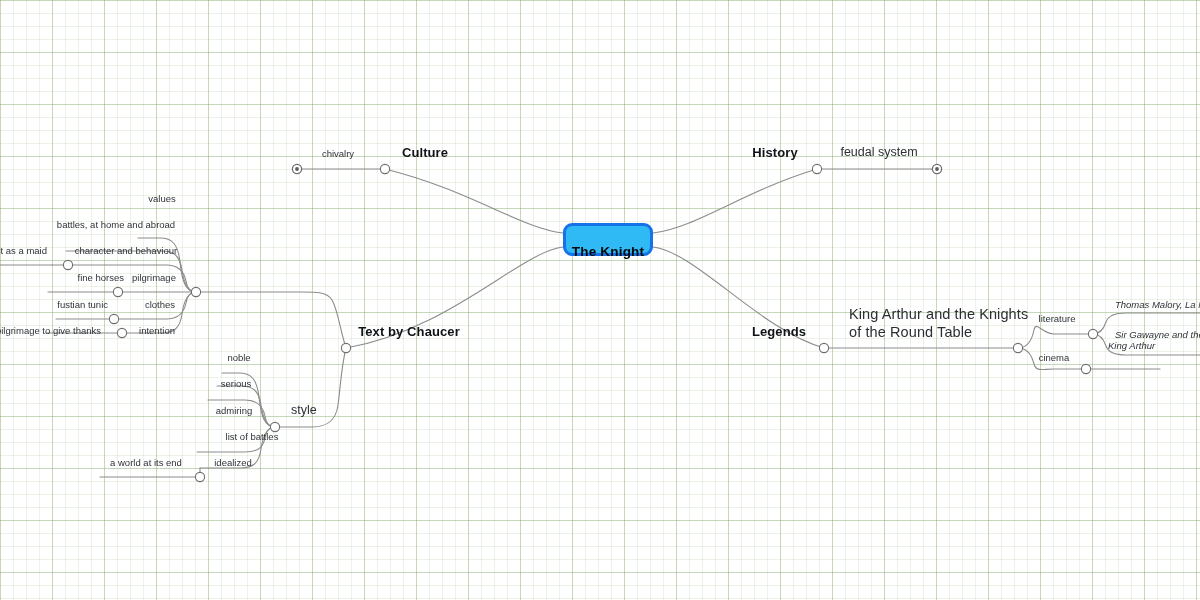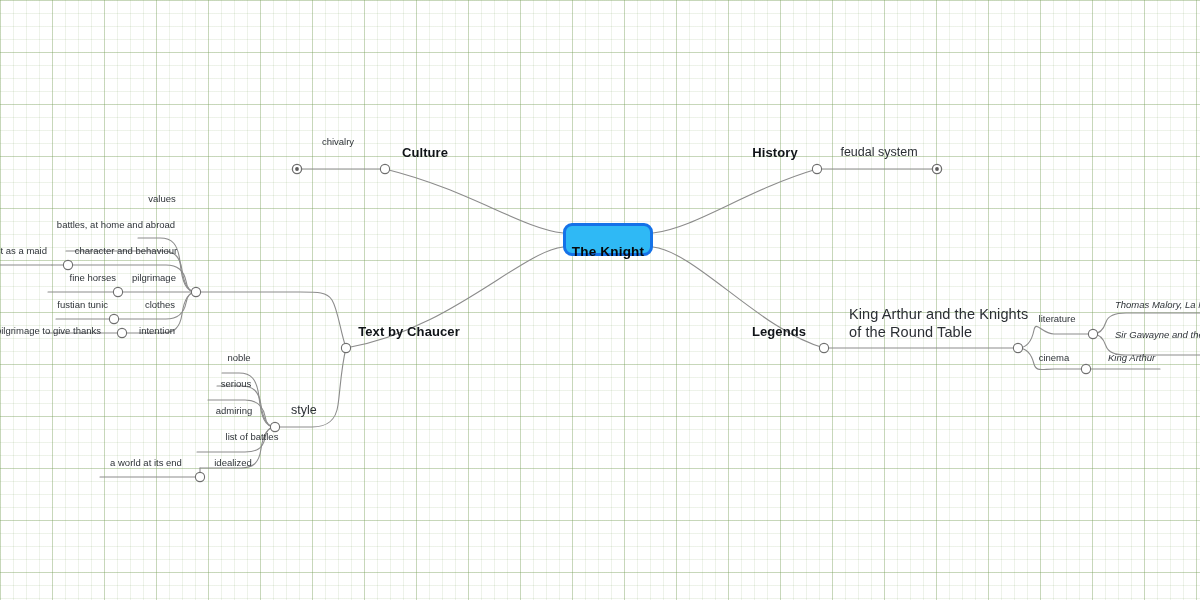--- a/index.html
+++ b/index.html
@@ -188,53 +188,53 @@
         <circle cx="937" cy="169" r="4.6" fill="#ffffff" stroke="#6e6e6e" stroke-width="1.3"></circle>
         <circle cx="937" cy="169" r="1.9" fill="#5c5c5c"></circle>
       </g>
     </g>
   </svg>
 
   <div id="root-node">
     <span>The Knight</span>
   </div>
 
-  <div class="lbl t-small" style="left:338px; top:148px;">chivalry</div>
+  <div class="lbl t-small" style="left:338px; top:160px;">chivalry</div>
   <div class="lbl t-main" style="left:425px; top:161px;">Culture</div>
 
   <div class="lbl t-main" style="left:775px; top:161px;">History</div>
   <div class="lbl t-mid" style="left:879px; top:161px;">feudal system</div>
 
   <div class="lbl t-main" style="left:409px; top:340px;">Text by Chaucer</div>
 
   <div class="lbl t-main" style="left:779px; top:340px;">Legends</div>
 
 
   <div class="lbl t-small" style="left:162px; top:205px;">values</div>
   <div class="lbl t-small" style="left:116px; top:231px;">battles, at home and abroad</div>
   <div class="lbl t-small" style="left:126px; top:257px;">character and behaviour</div>
   <div class="lbl t-small" style="left:154px; top:284px;">pilgrimage</div>
   <div class="lbl t-small" style="left:160px; top:311px;">clothes</div>
   <div class="lbl t-small" style="left:157px; top:337px;">intention</div>
 
   <div class="lbl t-small left" style="left:47px; top:257px;">est as a maid</div>
-  <div class="lbl t-small left" style="left:116px; top:284px;">fine horses</div>
+  <div class="lbl t-small left" style="left:124px; top:284px;">fine horses</div>
   <div class="lbl t-small left" style="left:108px; top:311px;">fustian tunic</div>
   <div class="lbl t-small left" style="left:101px; top:337px;">n pilgrimage to give thanks</div>
 
   <div class="lbl t-mid right" style="left:291px; top:419px;">style</div>
 
   <div class="lbl t-small" style="left:239px; top:364px;">noble</div>
   <div class="lbl t-small" style="left:236px; top:390px;">serious</div>
   <div class="lbl t-small" style="left:234px; top:417px;">admiring</div>
   <div class="lbl t-small" style="left:232px; top:443px;margin-left:20px;">list of battles</div>
   <div class="lbl t-small" style="left:233px; top:469px;text-align:center;">idealized</div>
   <div class="lbl t-small" style="left:146px; top:469px;">a world at its end</div>
 
   <div class="lbl t-big multi right" style="left:849px; top:341px;">King Arthur and the Knights
 of the Round Table</div>
   <div class="lbl t-small" style="left:1057px; top:325px;">literature</div>
   <div class="lbl t-small" style="left:1054px; top:364px;">cinema</div>
   <div class="lbl t-ital right" style="left:1115px; top:311px;">Thomas Malory, La Mor</div>
   <div class="lbl t-ital right" style="left:1115px; top:341px;">Sir Gawayne and the G</div>
-  <div class="lbl t-ital right" style="left:1108px; top:364px;text-align:center;">King Arthur</div>
+  <div class="lbl t-ital right" style="left:1108px; top:352px;text-align:center;">King Arthur</div>
 
 </div>
 
 </body></html>

